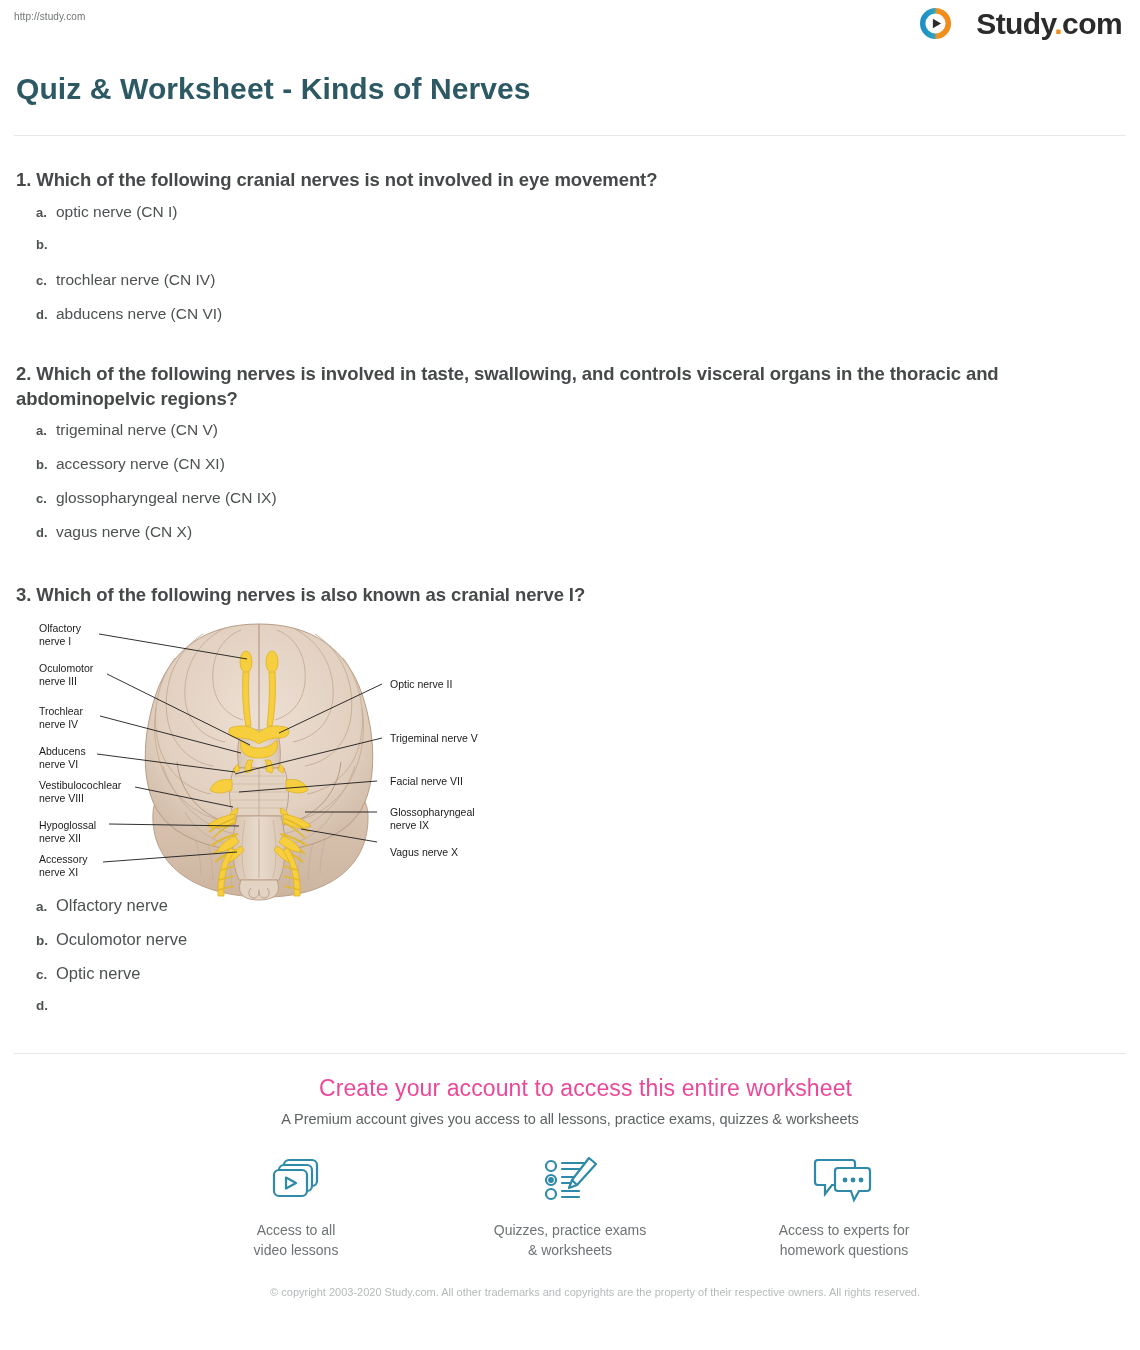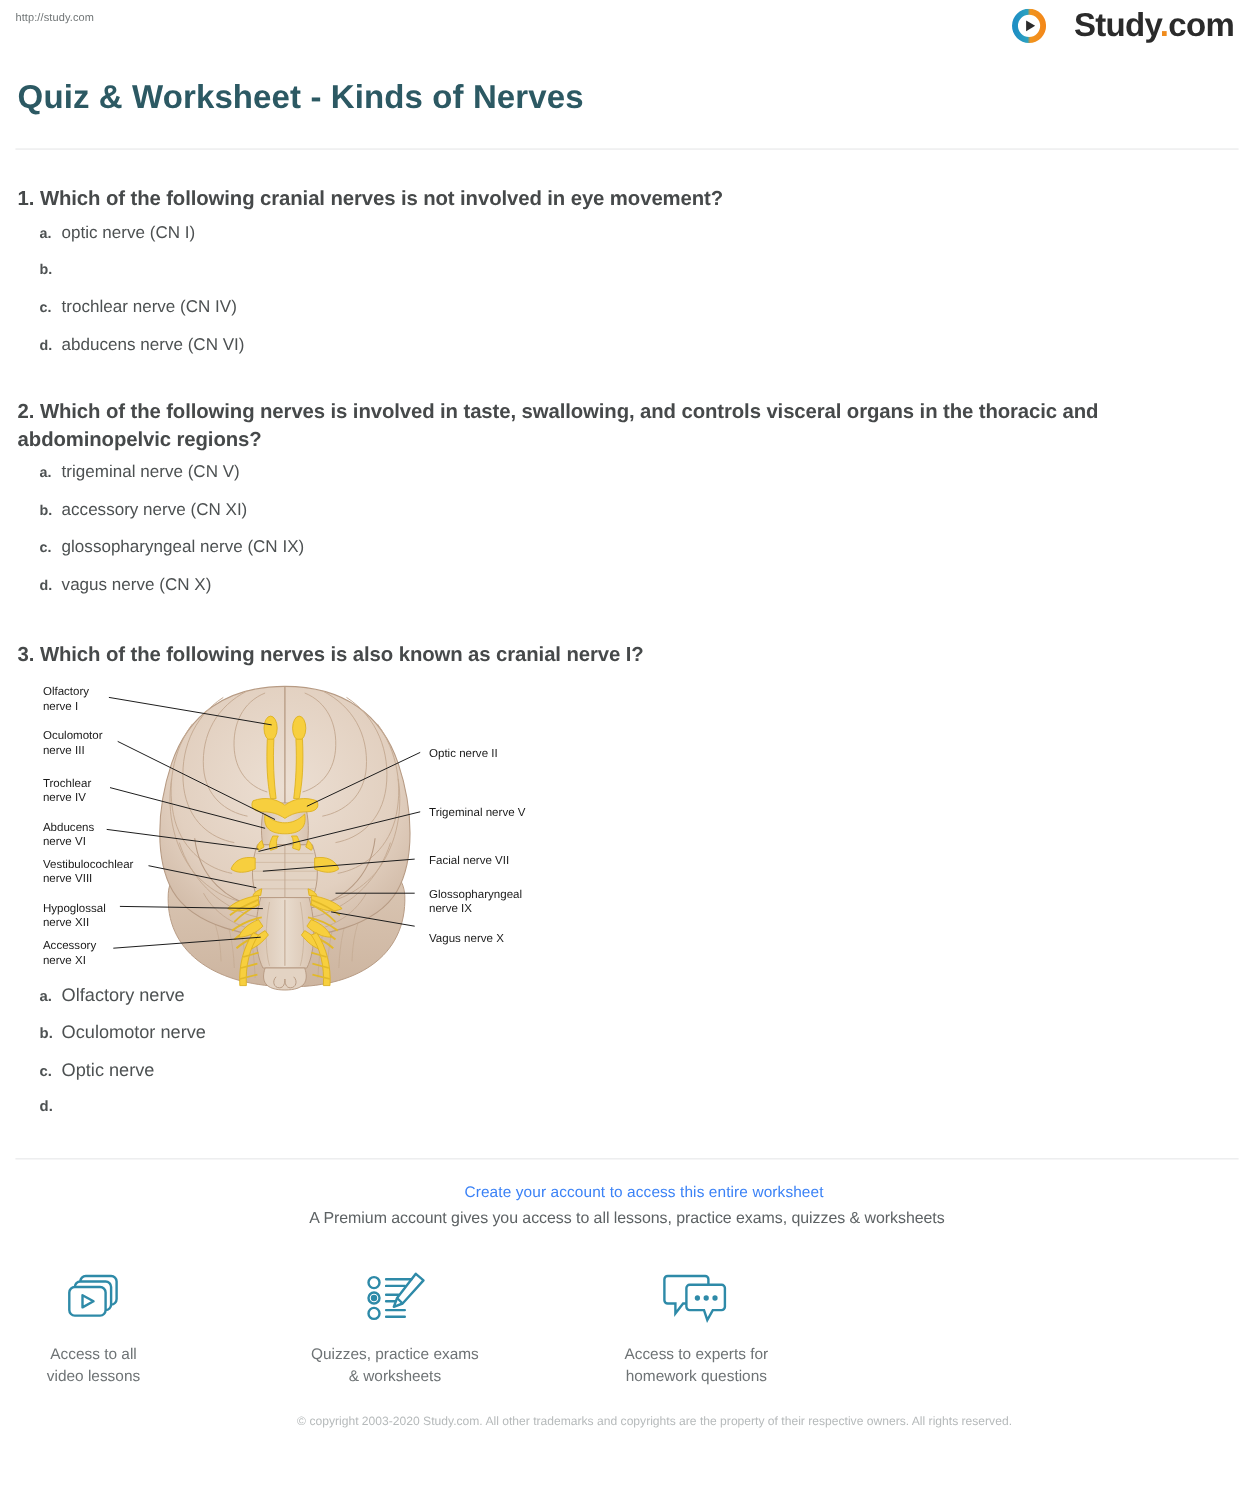--- a/index.html
+++ b/index.html
@@ -58,29 +58,29 @@
   .opt.wide { font-size: 16.5px; }
   .opt.wide .ltr { font-size: 13.5px; }
 
   
   .figure { position: absolute; left: 0px; top: 612px; width: 520px; height: 290px; margin-left: 25px; }
   .figure svg { display: block; }
 
   
   .cta { position: absolute; left: 0; right: 0; top: 1075px; text-align: center; }
   .cta-title {
-    font-size: 14px; color: #3b82f6; font-weight: normal; letter-spacing: 0.1px; margin-left: 31px;
+    font-size: 23px; color: #ec4899; font-weight: normal; letter-spacing: 0.1px; margin-left: 31px;
   }
   .cta-sub {
     margin-top: 9px; font-size: 14.5px; color: #5d6264; letter-spacing: -0.05px;
   }
 
   .features {
     position: absolute; left: 0; right: 0; top: 1148px;
-    display: flex; gap: 104px;
+    display: flex; justify-content: center; gap: 104px;
   }
   .feature { width: 170px; text-align: center; }
   .feature .ficon { height: 64px; display: flex; align-items: center; justify-content: center; }
   .feature .flabel {
     margin-top: 8px; font-size: 14px; color: #6e7375; line-height: 1.45;
     white-space: pre-line;
   }
 
   .copyright {
     position: absolute; left: 50%; transform: translateX(-50%);

